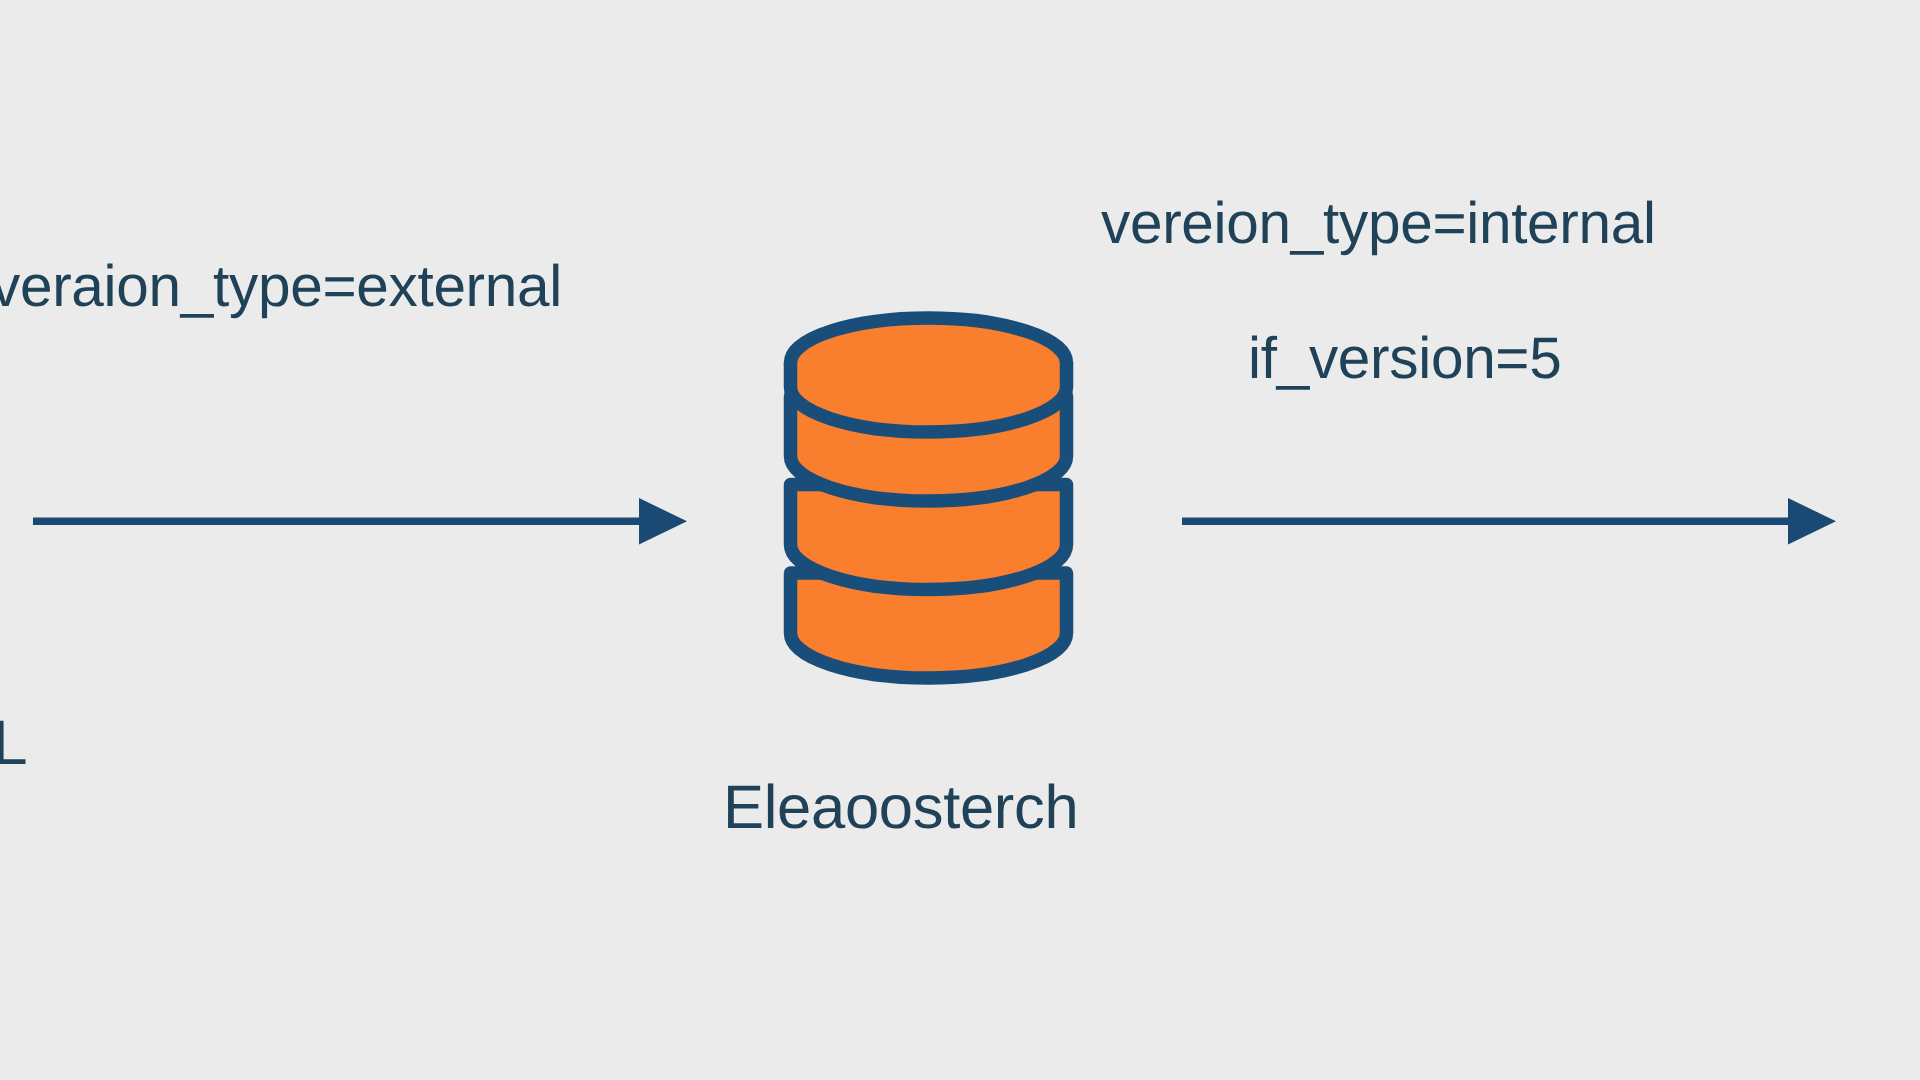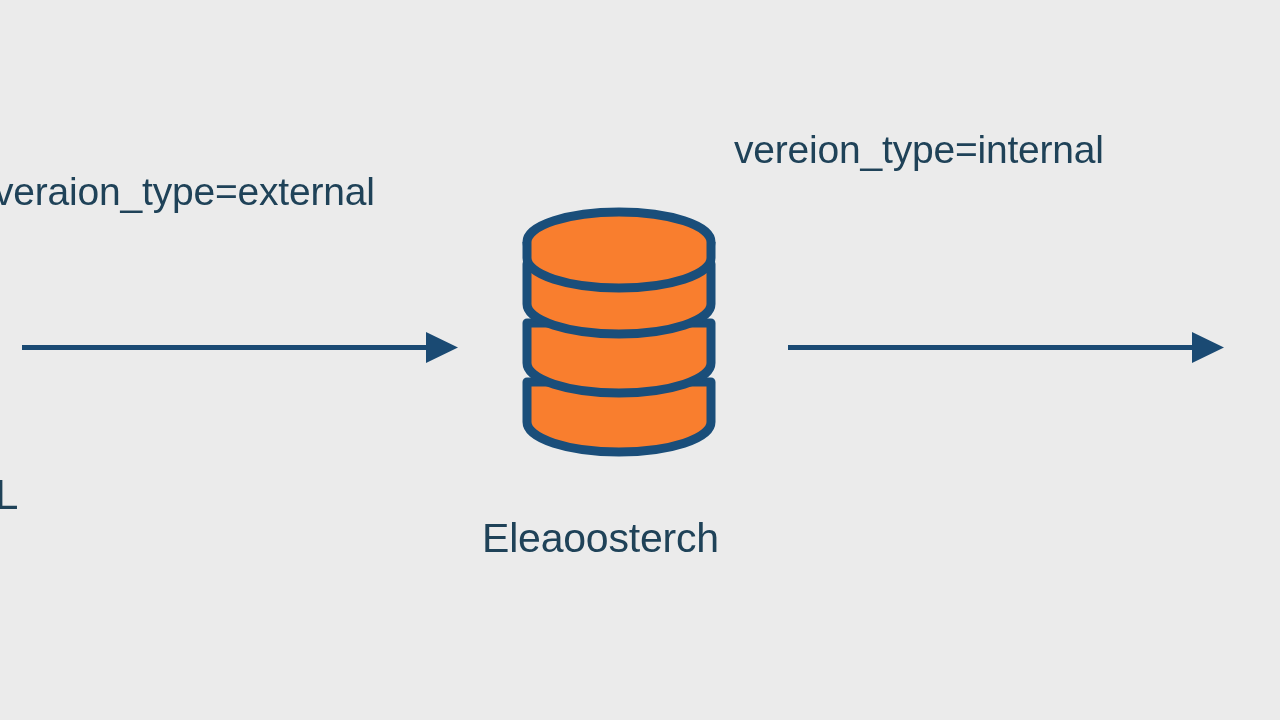--- a/index.html
+++ b/index.html
@@ -111,20 +111,21 @@
       <ellipse cx="107" cy="46" rx="92" ry="30"></ellipse>
 
       <path d="M 15 46 L 15 62 A 92 30 0 0 0 199 62 L 199 46"></path>
     </g>
   </svg>
 
   <div class="dlabel" id="right-annotation-line1">vereion_type=internal</div>
 
   <div class="dlabel" id="datastore-caption">Eleaoosterch</div>
 
+  <div class="dlabel" id="right-annotation-line2">if_version=5</div>
 
   <svg class="arrow-svg" id="right-arrow" width="442" height="44" viewBox="0 0 442 44">
     <line x1="2" y1="21.5" x2="412" y2="21.5" stroke="#1a4a73" stroke-width="5"></line>
     <polygon points="406,6 438,21.5 406,37" fill="#1a4a73"></polygon>
   </svg>
 
   <div class="dlabel" id="truncated-left-glyph">L</div>
 
 </div>
 

